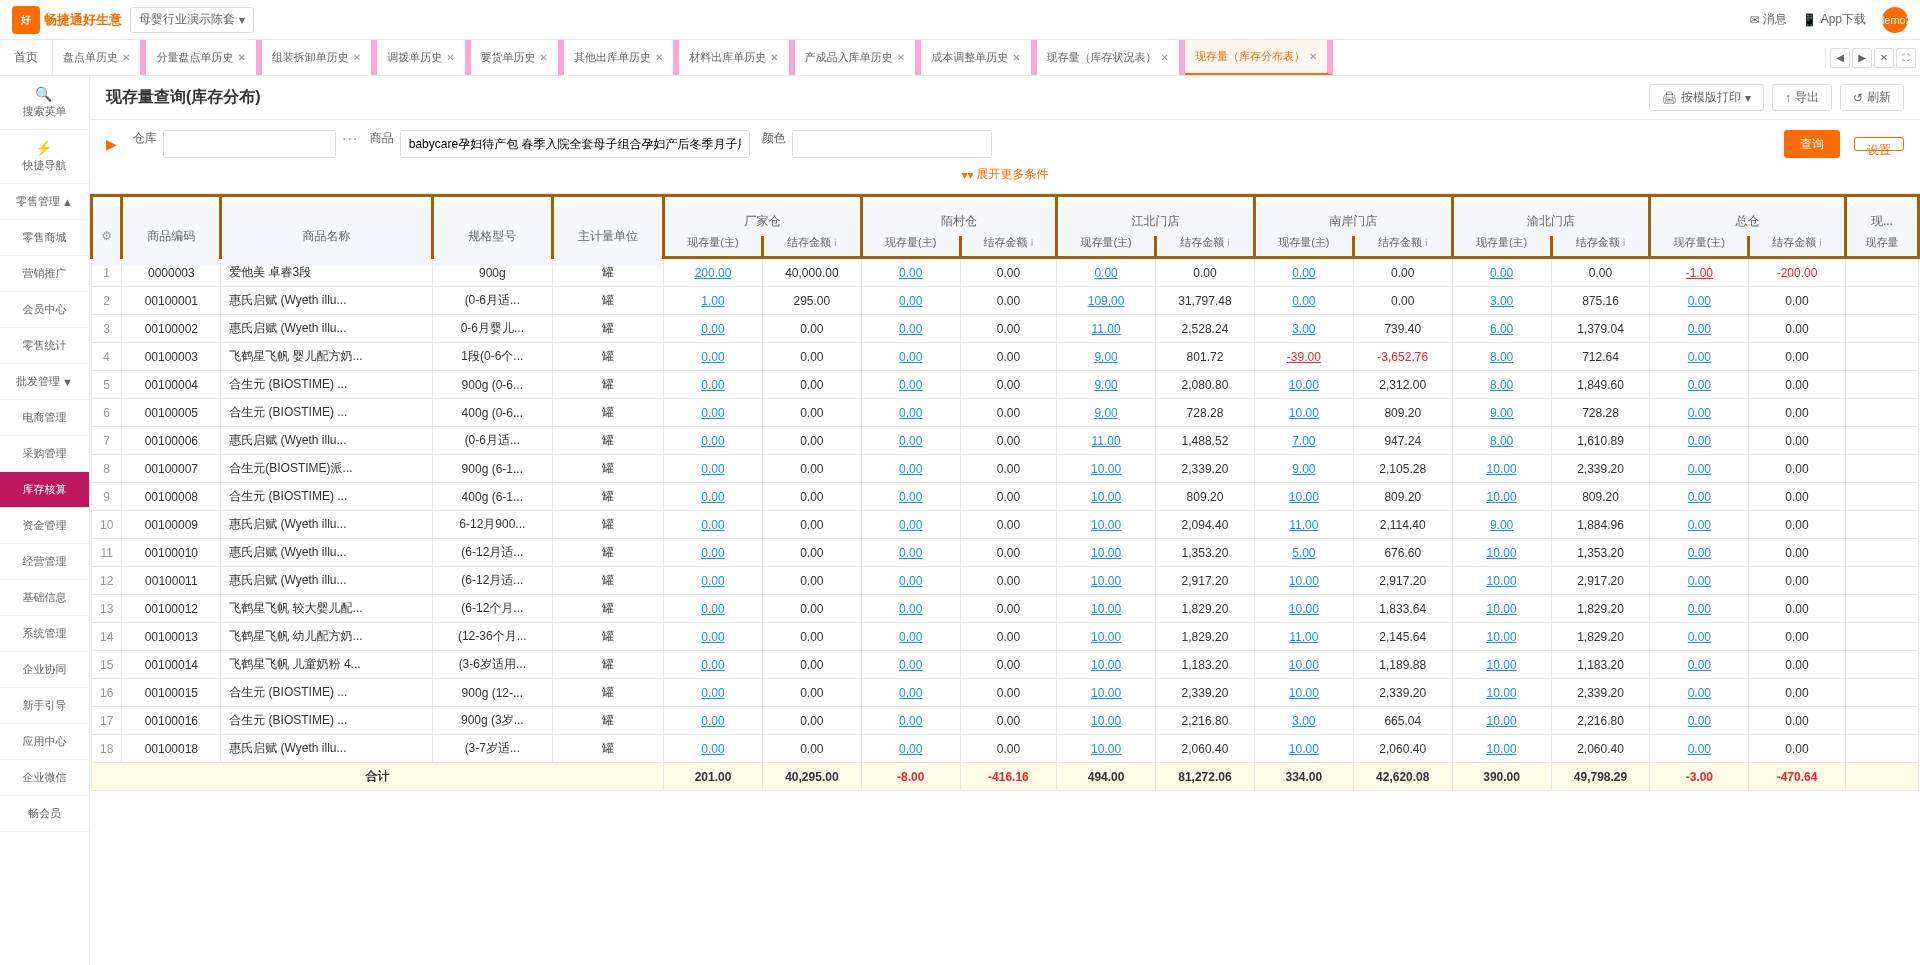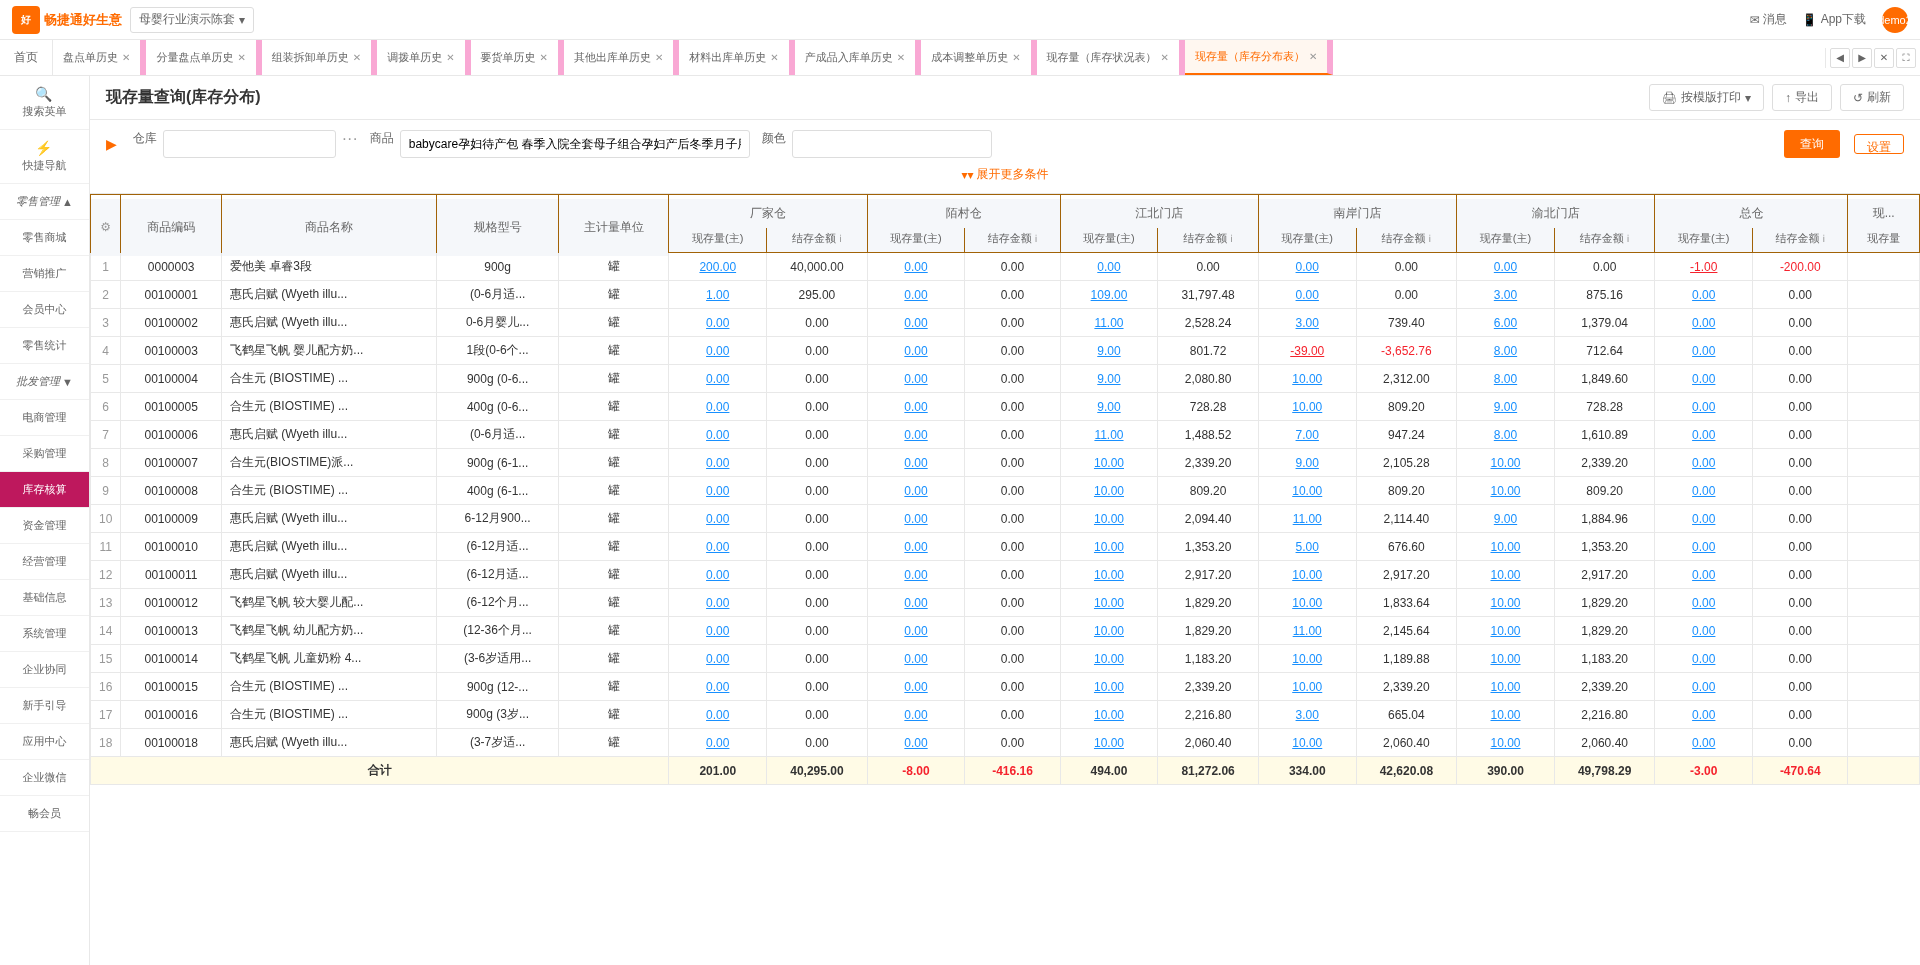--- a/index.html
+++ b/index.html
@@ -25,21 +25,21 @@
     .tab-nav { display: flex; align-items: center; gap: 2px; padding: 0 4px; border-left: 1px solid #e8e8e8; }
     .tab-nav button { background: none; border: 1px solid #ddd; border-radius: 2px; width: 20px; height: 20px; cursor: pointer; font-size: 10px; color: #666; display: flex; align-items: center; justify-content: center; }
 
     
     .main-layout { display: flex; height: calc(100vh - 76px); }
 
     
     .sidebar { width: 90px; background: #fff; border-right: 1px solid #e8e8e8; display: flex; flex-direction: column; overflow-y: auto; }
     .sidebar-item { padding: 10px 0; text-align: center; cursor: pointer; font-size: 11px; color: #666; border-bottom: 1px solid #f0f0f0; }
     .sidebar-item.active { background: #be185d; color: #fff; }
-    .sidebar-item.has-arrow { display: flex; align-items: center; justify-content: center; gap: 2px; font-style: italic; }
+    .sidebar-item.has-arrow { display: flex; align-items: center; justify-content: center; gap: 2px; }
     .sidebar-icon { font-size: 14px; margin-bottom: 2px; }
 
     
     .content { flex: 1; overflow: hidden; display: flex; flex-direction: column; background: #f5f5f5; }
     
     
     .page-header { background: #fff; padding: 8px 16px; display: flex; align-items: center; justify-content: space-between; border-bottom: 1px solid #e8e8e8; }
     .page-title { font-size: 16px; font-weight: bold; color: #333; }
     .header-actions { display: flex; gap: 8px; }
     .btn-action { padding: 4px 12px; border: 1px solid #ddd; border-radius: 3px; background: #fff; cursor: pointer; font-size: 12px; color: #666; display: flex; align-items: center; gap: 4px; }
@@ -47,29 +47,29 @@
     
     .filter-area { background: #fff; padding: 10px 16px; border-bottom: 1px solid #e8e8e8; }
     .filter-row { display: flex; align-items: center; gap: 12px; flex-wrap: wrap; }
     .filter-item { display: flex; gap: 6px; }
     .filter-label { color: #666; font-size: 12px; white-space: nowrap; }
     .filter-input { border: 1px solid #ddd; border-radius: 3px; padding: 4px 8px; font-size: 12px; height: 28px; min-width: 80px; }
     .filter-input-long { min-width: 300px; }
     .filter-input-medium { min-width: 200px; }
     .expand-btn { color: #ff6b00; font-size: 12px; cursor: pointer; display: flex; align-items: center; gap: 3px; }
     .btn-search { background: #ff6b00; color: #fff; border: none; border-radius: 3px; padding: 4px 16px; font-size: 12px; height: 28px; cursor: pointer; }
-    .btn-setting { background: #fff; color: #ff6b00; border: 1px solid #ff6b00; border-radius: 3px; padding: 4px 12px; font-size: 12px; height: 20px; cursor: pointer; }
+    .btn-setting { background: #fff; color: #ff6b00; border: 1px solid #ff6b00; border-radius: 3px; padding: 4px 12px; font-size: 12px; height: 14px; cursor: pointer; }
     .orange-arrow { color: #ff6b00; font-size: 14px; cursor: pointer; margin-right: 4px; }
     .filter-dots { color: #999; font-size: 16px; cursor: pointer; }
     .filter-right-btns { margin-left: auto; display: flex; gap: 14px; align-items: center; }
 
     
     .table-wrapper { flex: 1; overflow: auto; background: #fff; margin: 0; }
     .data-table { width: 100%; border-collapse: collapse; font-size: 12px; min-width: 1600px; }
-    .data-table th { background: #f5f7fa; border: 1px solid #a16207; padding: 6px 8px; text-align: center; font-weight: normal; color: #666; white-space: nowrap; position: sticky; top: 4px; z-index: 2; }
+    .data-table th { background: #f5f7fa; border: 3px solid #a16207; padding: 6px 8px; text-align: center; font-weight: normal; color: #666; white-space: nowrap; position: sticky; top: 11px; z-index: 2; }
     .data-table td { border: 1px solid #e8e8e8; padding: 5px 8px; text-align: center; white-space: nowrap; }
     .col-group-header { background: #f0f0f0; font-weight: bold; text-align: center; }
     .num-link { color: #1890ff; text-decoration: underline; cursor: pointer; }
     .num-red { color: #f5222d; }
     .total-row td { background: #fffbe6; font-weight: bold; }
     .th-sub { font-size: 11px; }
     .icon-info { color: #999; font-size: 10px; cursor: pointer; }
     .row-index { color: #999; }
     .settings-icon { color: #999; cursor: pointer; }
     

